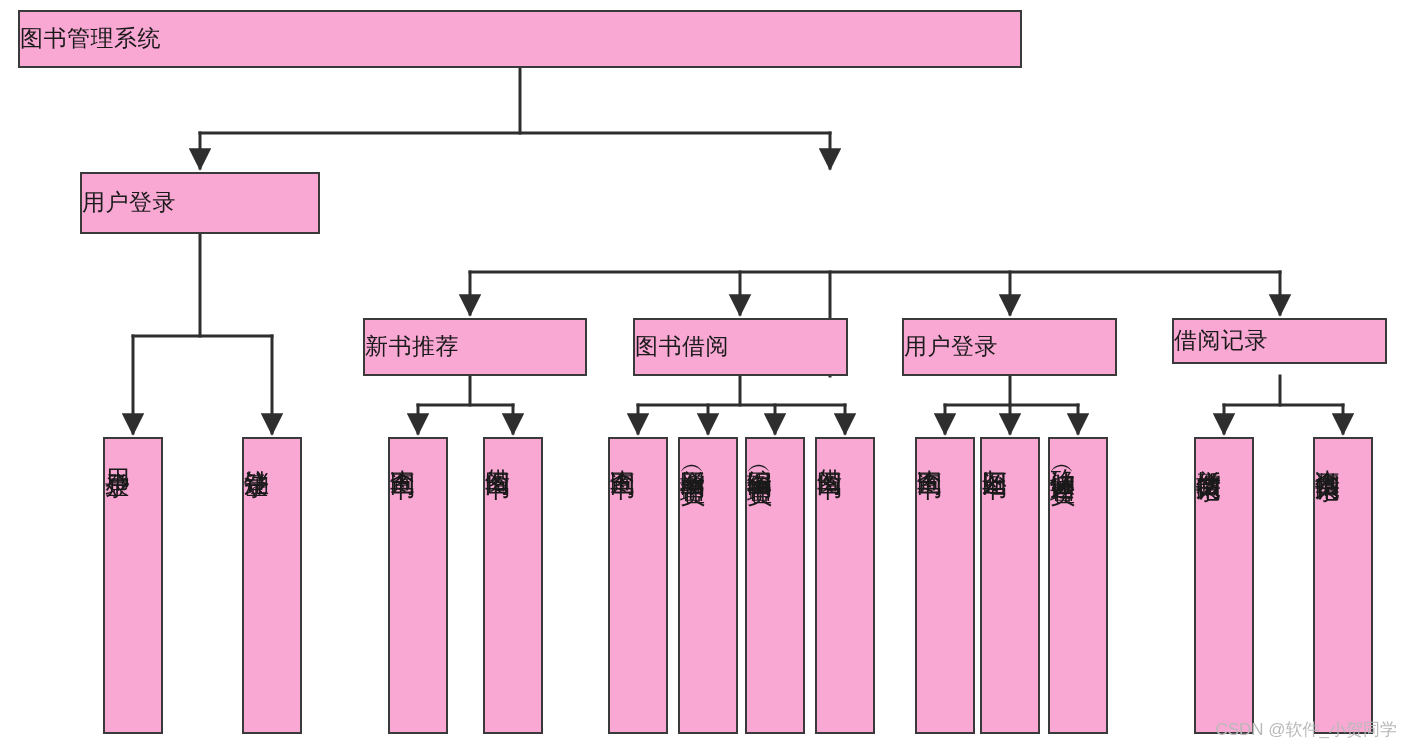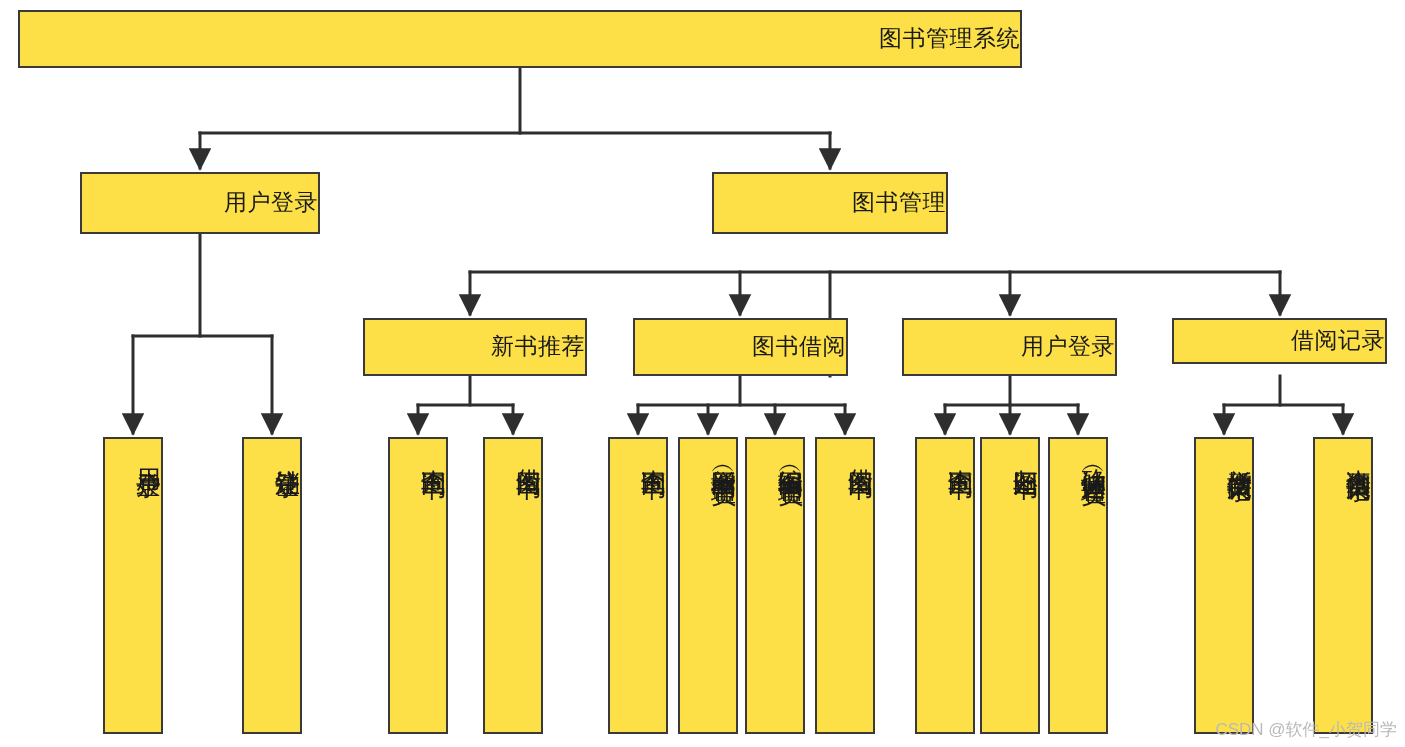--- a/index.html
+++ b/index.html
@@ -22,25 +22,25 @@
     position: absolute;
     left: 0;
     top: 0;
     width: 1405px;
     height: 747px;
     pointer-events: none;
   }
   .node {
     position: absolute;
     box-sizing: border-box;
-    background: #fde047;
+    background: #f9a8d4;
     border: 2px solid #3a3a3a;
     display: flex;
     align-items: center;
-    justify-content: flex-end;
+    justify-content: flex-start;
     color: #1a1a1a;
     z-index: 2;
   }
   .node-label {
     display: block;
     text-align: center;
     line-height: 1.18;
     letter-spacing: 0.5px;
   }
   .h-node .node-label {
@@ -124,23 +124,20 @@
     </g>
   </svg>
 
   <div class="node h-node" style="left:18px; top:10px; width:1004px; height:58px;">
     <span class="node-label">图书管理系统</span>
   </div>
 
   <div class="node h-node" style="left:80px; top:172px; width:240px; height:62px;">
     <span class="node-label">用户登录</span>
   </div>
-  <div class="node h-node" style="left:712px; top:172px; width:236px; height:62px;">
-    <span class="node-label">图书管理</span>
-  </div>
 
   <div class="node h-node" style="left:363px; top:318px; width:224px; height:58px;">
     <span class="node-label">新书推荐</span>
   </div>
   <div class="node h-node" style="left:633px; top:318px; width:215px; height:58px;font-family:Liberation Serif, serif;">
     <span class="node-label">图书借阅</span>
   </div>
   <div class="node h-node" style="left:902px; top:318px; width:215px; height:58px;">
     <span class="node-label">用户登录</span>
   </div>

